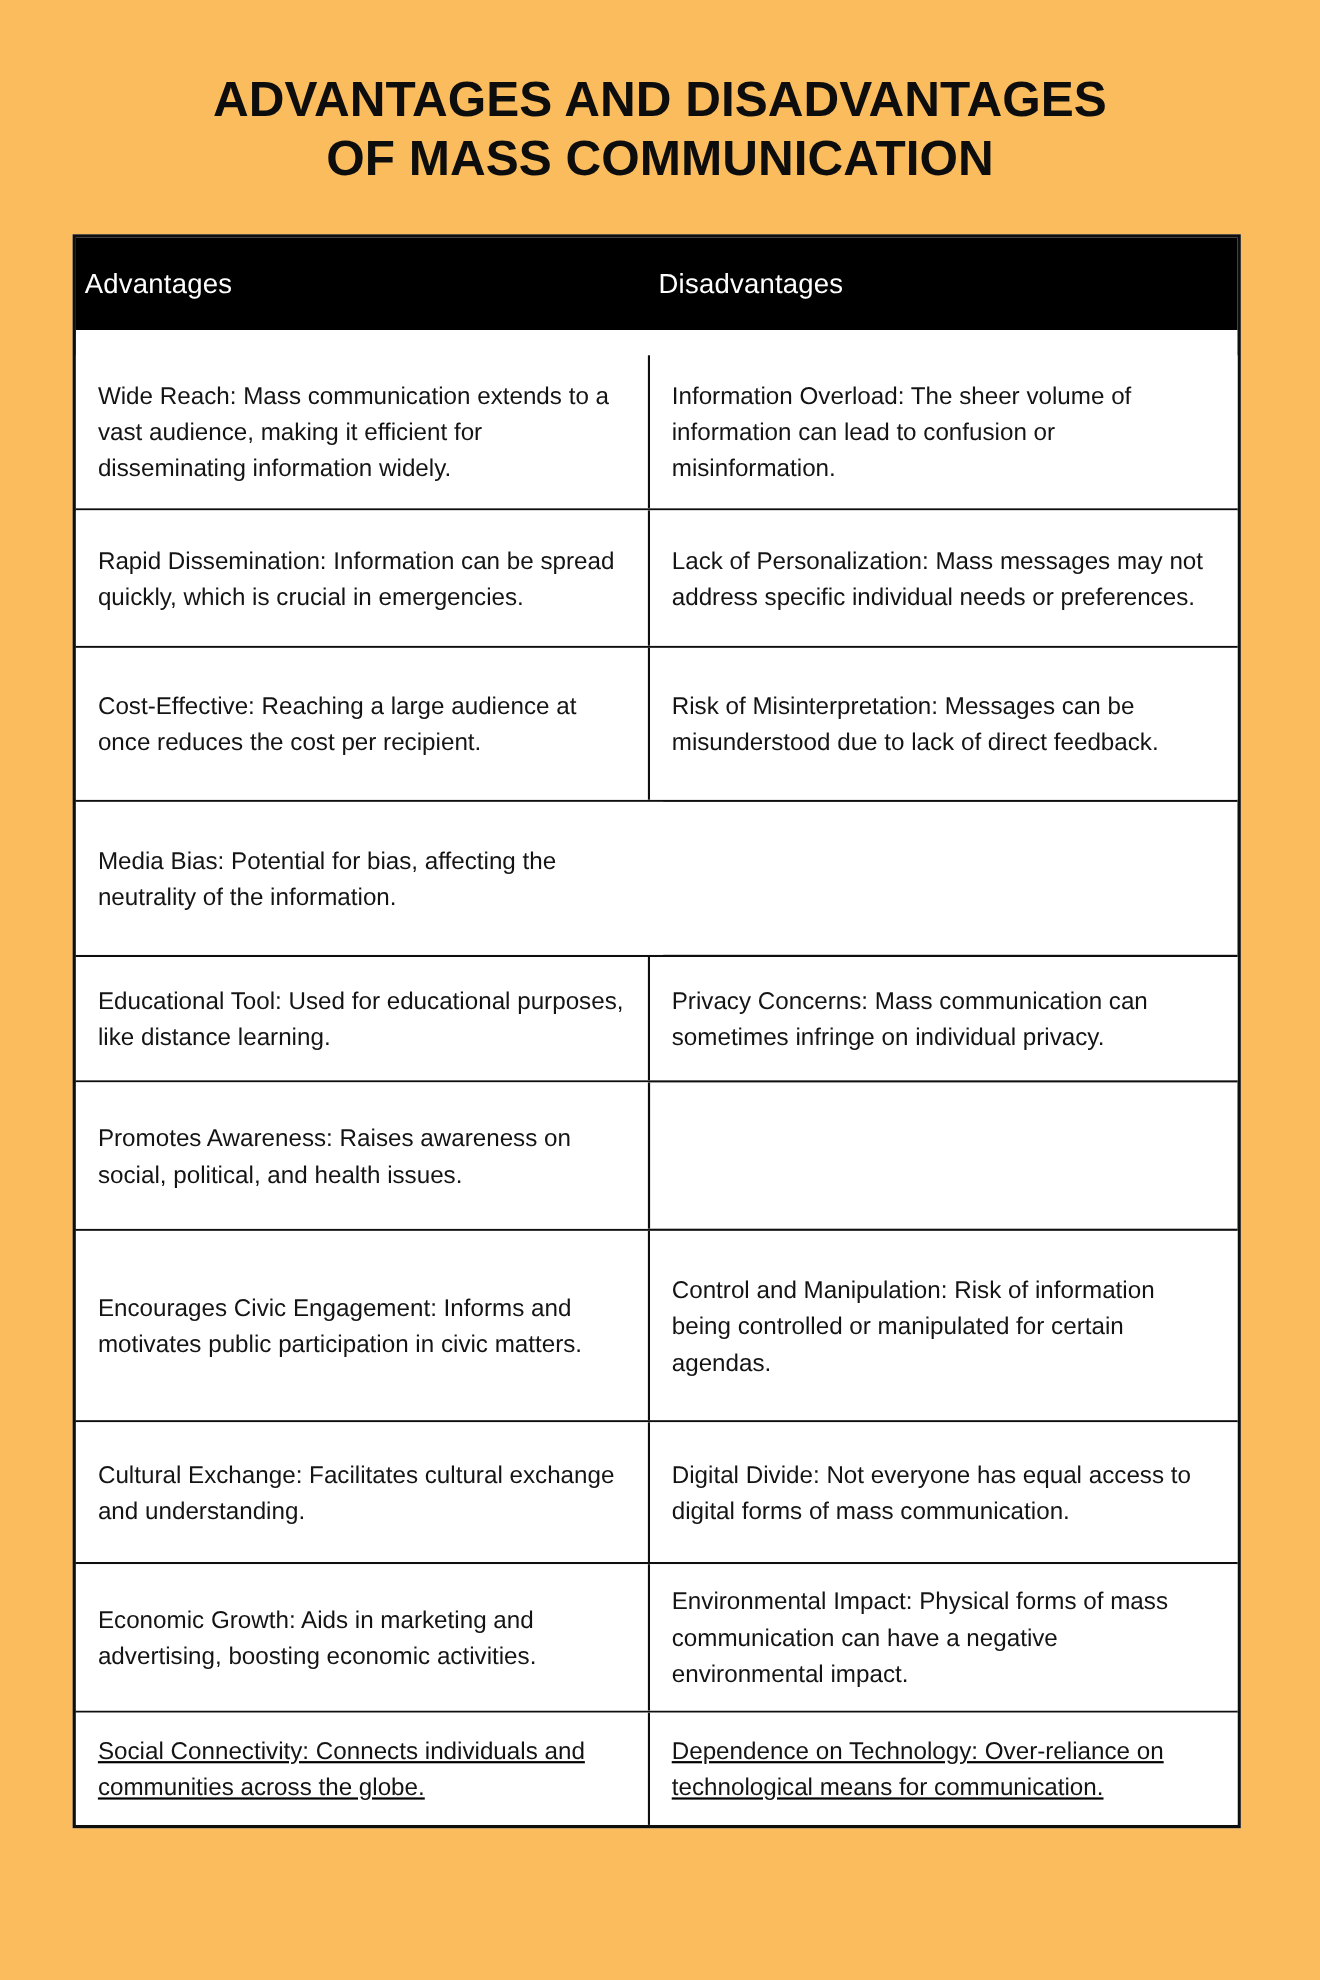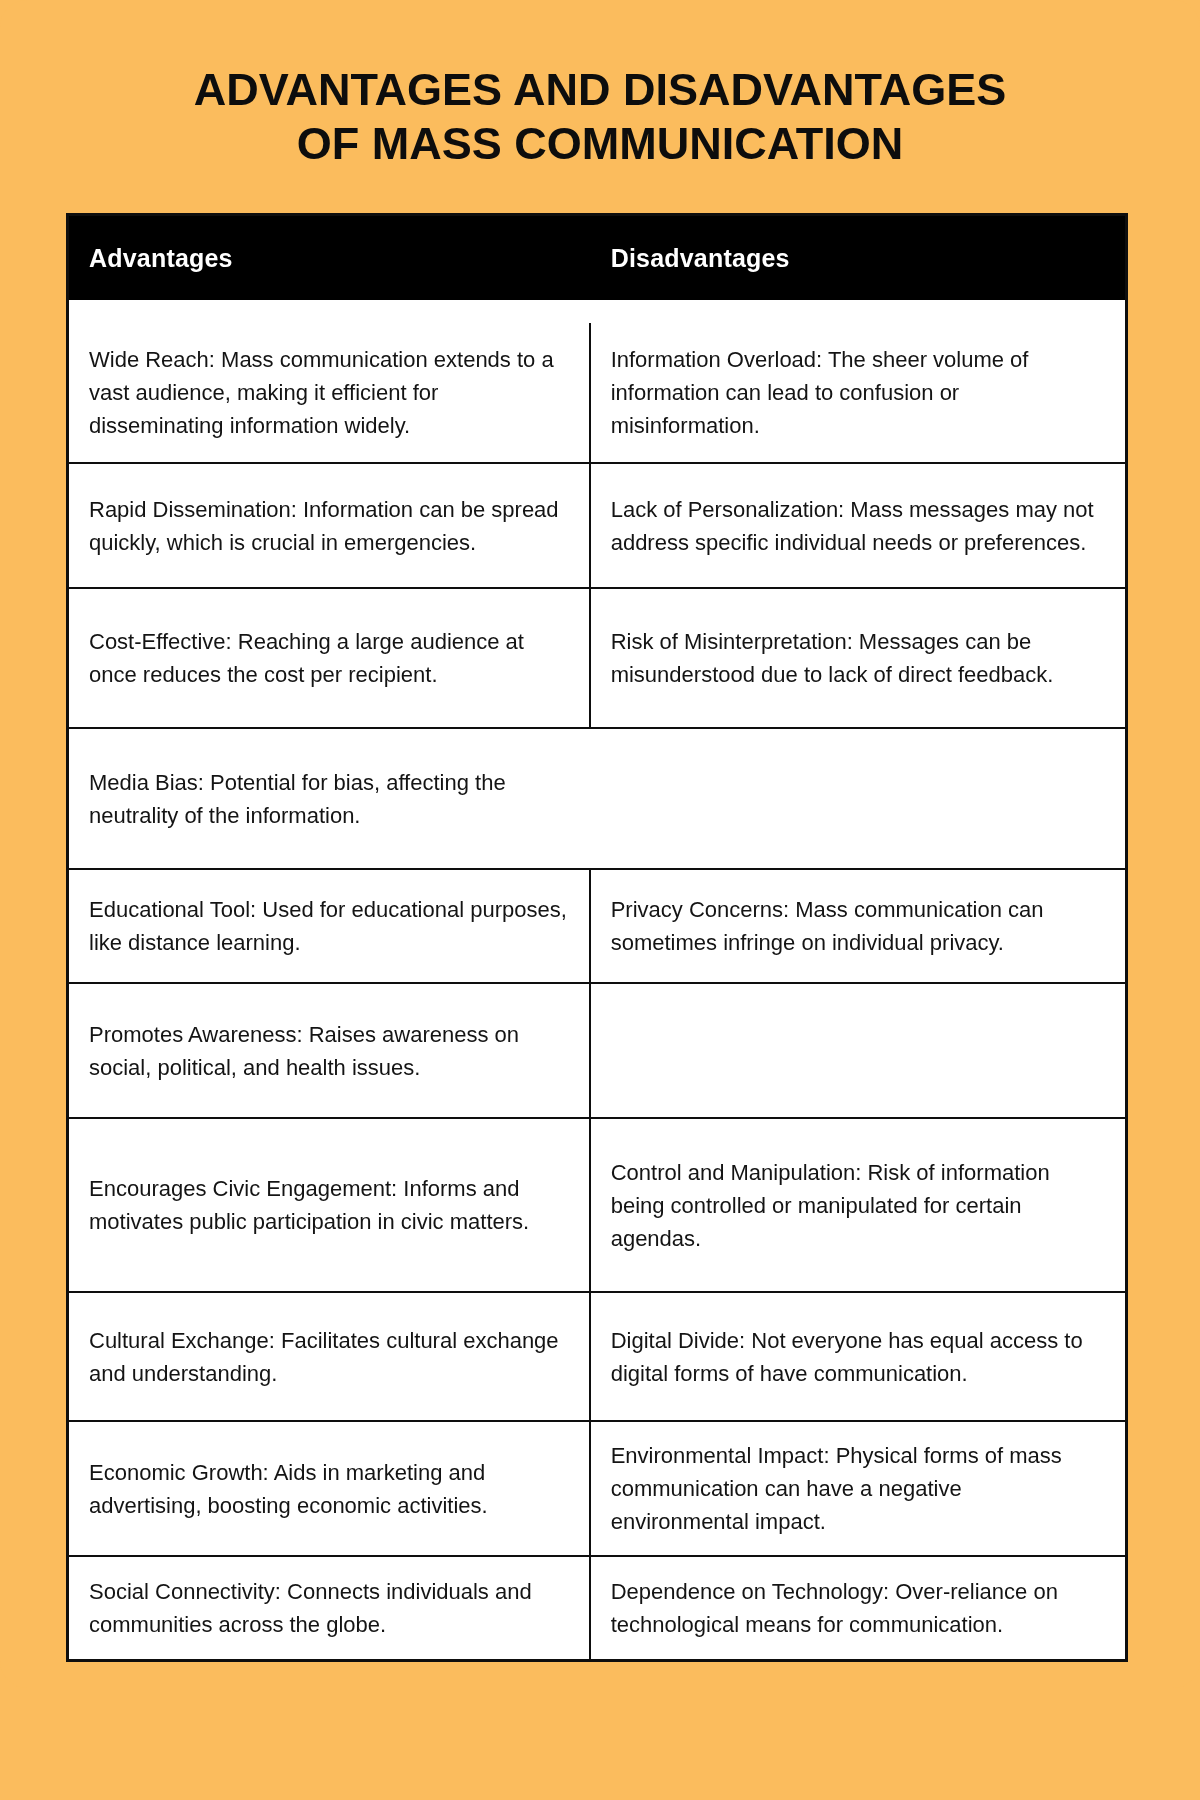--- a/index.html
+++ b/index.html
@@ -38,23 +38,23 @@
   }
   .header-row {
     display: flex;
     height: 84px;
     background: var(--color-header-background, #000000);
     color: var(--color-header-text, #FFFFFF);
   }
   .header-cell {
     display: flex;
     align-items: center;
-    padding: 0 20px;
+    padding: 0 8px;
     font-size: 25px;
-    font-weight: 700;
+    font-weight: 400;
     letter-spacing: 0.2px;
   }
   .col-adv { width: 49.4%; }
   .col-dis { width: 50.6%; }
   .body-row {
     display: flex;
     border-top: 2px solid var(--color-border, #0E0E0E);
   }
   .body-row:first-child { border-top: none; }
   .cell {
@@ -70,21 +70,21 @@
   
   .body-row:nth-child(1)  { min-height: 139px; margin-top: 23px; }
   .body-row:nth-child(2)  { min-height: 125px; }
   .body-row:nth-child(3)  { min-height: 140px; }
   .body-row:nth-child(4)  { min-height: 141px; }
   .body-row:nth-child(5)  { min-height: 114px; }
   .body-row:nth-child(6)  { min-height: 135px; }
   .body-row:nth-child(7)  { min-height: 174px; }
   .body-row:nth-child(8)  { min-height: 129px; }
   .body-row:nth-child(9)  { min-height: 135px; }
-  .body-row:nth-child(10) { min-height: 104px; }
+  .body-row:nth-child(10) { min-height: 104px; text-decoration: underline; }
   .footer {
     position: absolute;
     top: 1697px;
     left: 0;
     width: 100%;
     text-align: center;
     font-size: 42px;
     font-weight: 700;
     letter-spacing: 0.5px;
     color: var(--color-title-text, #0D0D0D);
@@ -134,21 +134,21 @@
     <div class="cell col-adv">Promotes Awareness: Raises awareness on social, political, and health issues.</div>
   </div>
 
   <div class="body-row">
     <div class="cell col-adv">Encourages Civic Engagement: Informs and motivates public participation in civic matters.</div>
     <div class="cell col-dis">Control and Manipulation: Risk of information being controlled or manipulated for certain agendas.</div>
   </div>
 
   <div class="body-row">
     <div class="cell col-adv">Cultural Exchange: Facilitates cultural exchange and understanding.</div>
-    <div class="cell col-dis">Digital Divide: Not everyone has equal access to digital forms of have communication.</div>
+    <div class="cell col-dis">Digital Divide: Not everyone has equal access to digital forms of mass communication.</div>
   </div>
 
   <div class="body-row">
     <div class="cell col-adv">Economic Growth: Aids in marketing and advertising, boosting economic activities.</div>
     <div class="cell col-dis">Environmental Impact: Physical forms of mass communication can have a negative environmental impact.</div>
   </div>
 
   <div class="body-row">
     <div class="cell col-adv">Social Connectivity: Connects individuals and communities across the globe.</div>
     <div class="cell col-dis">Dependence on Technology: Over-reliance on technological means for communication.</div>

